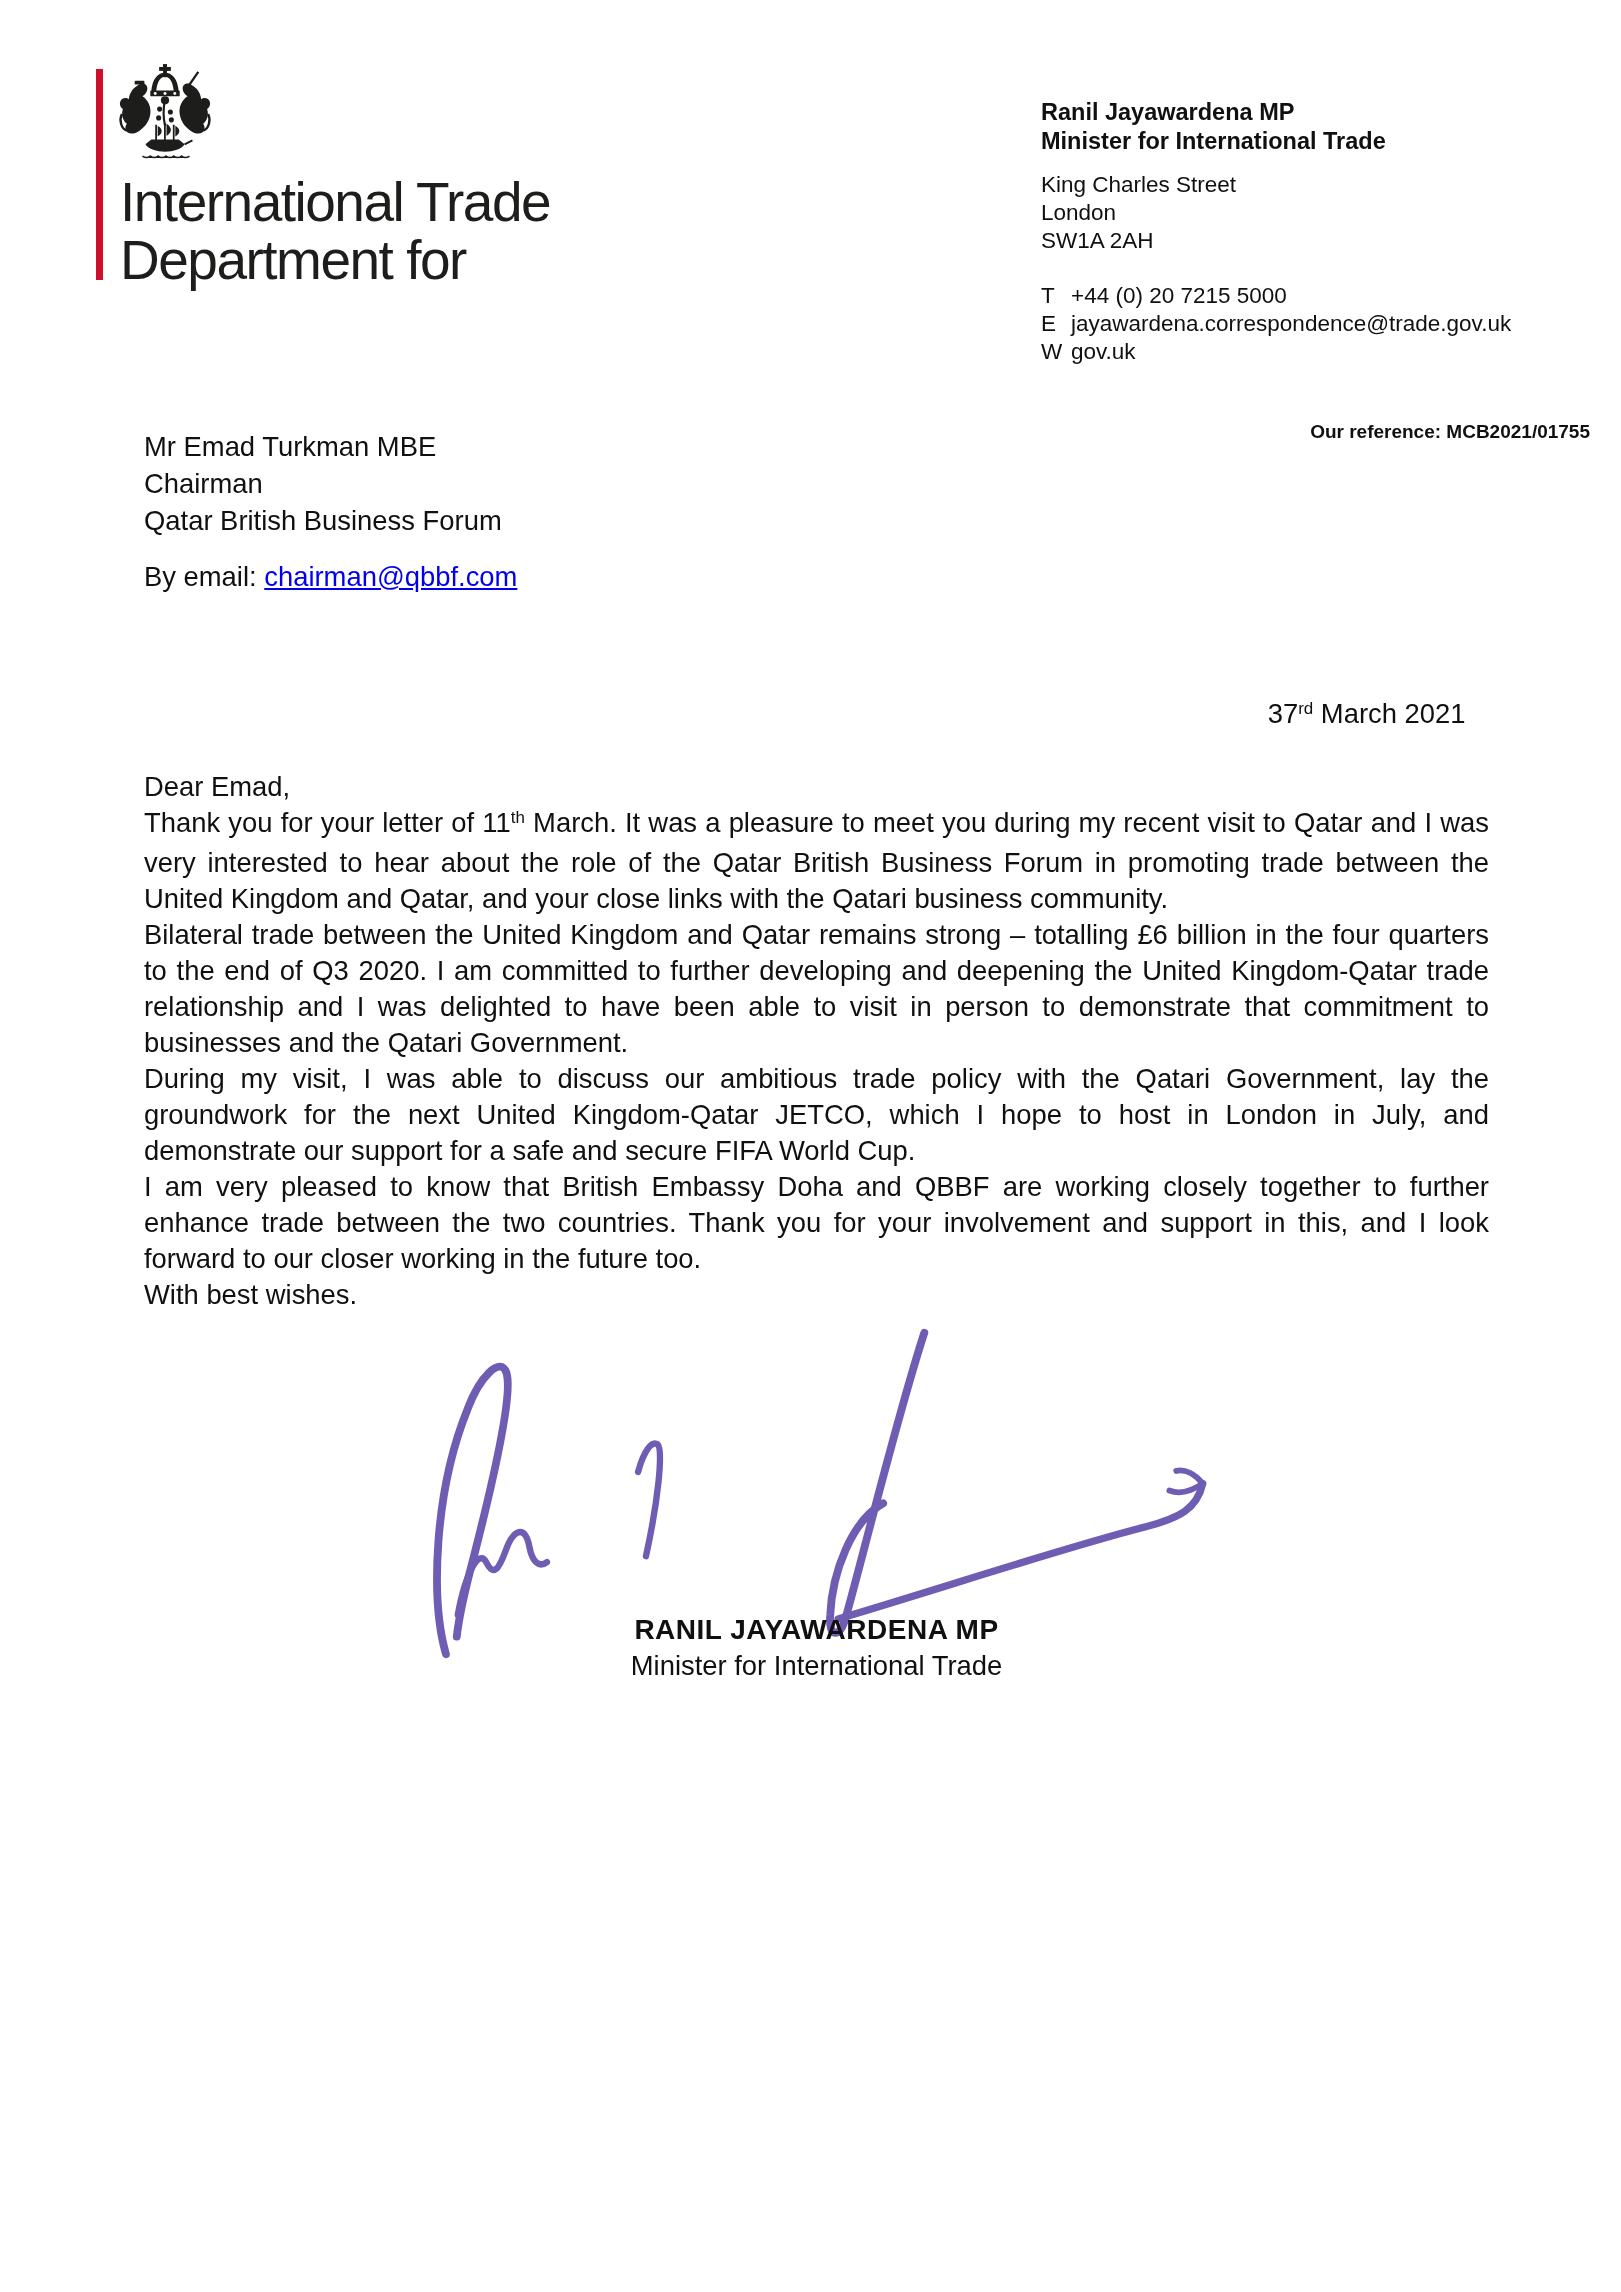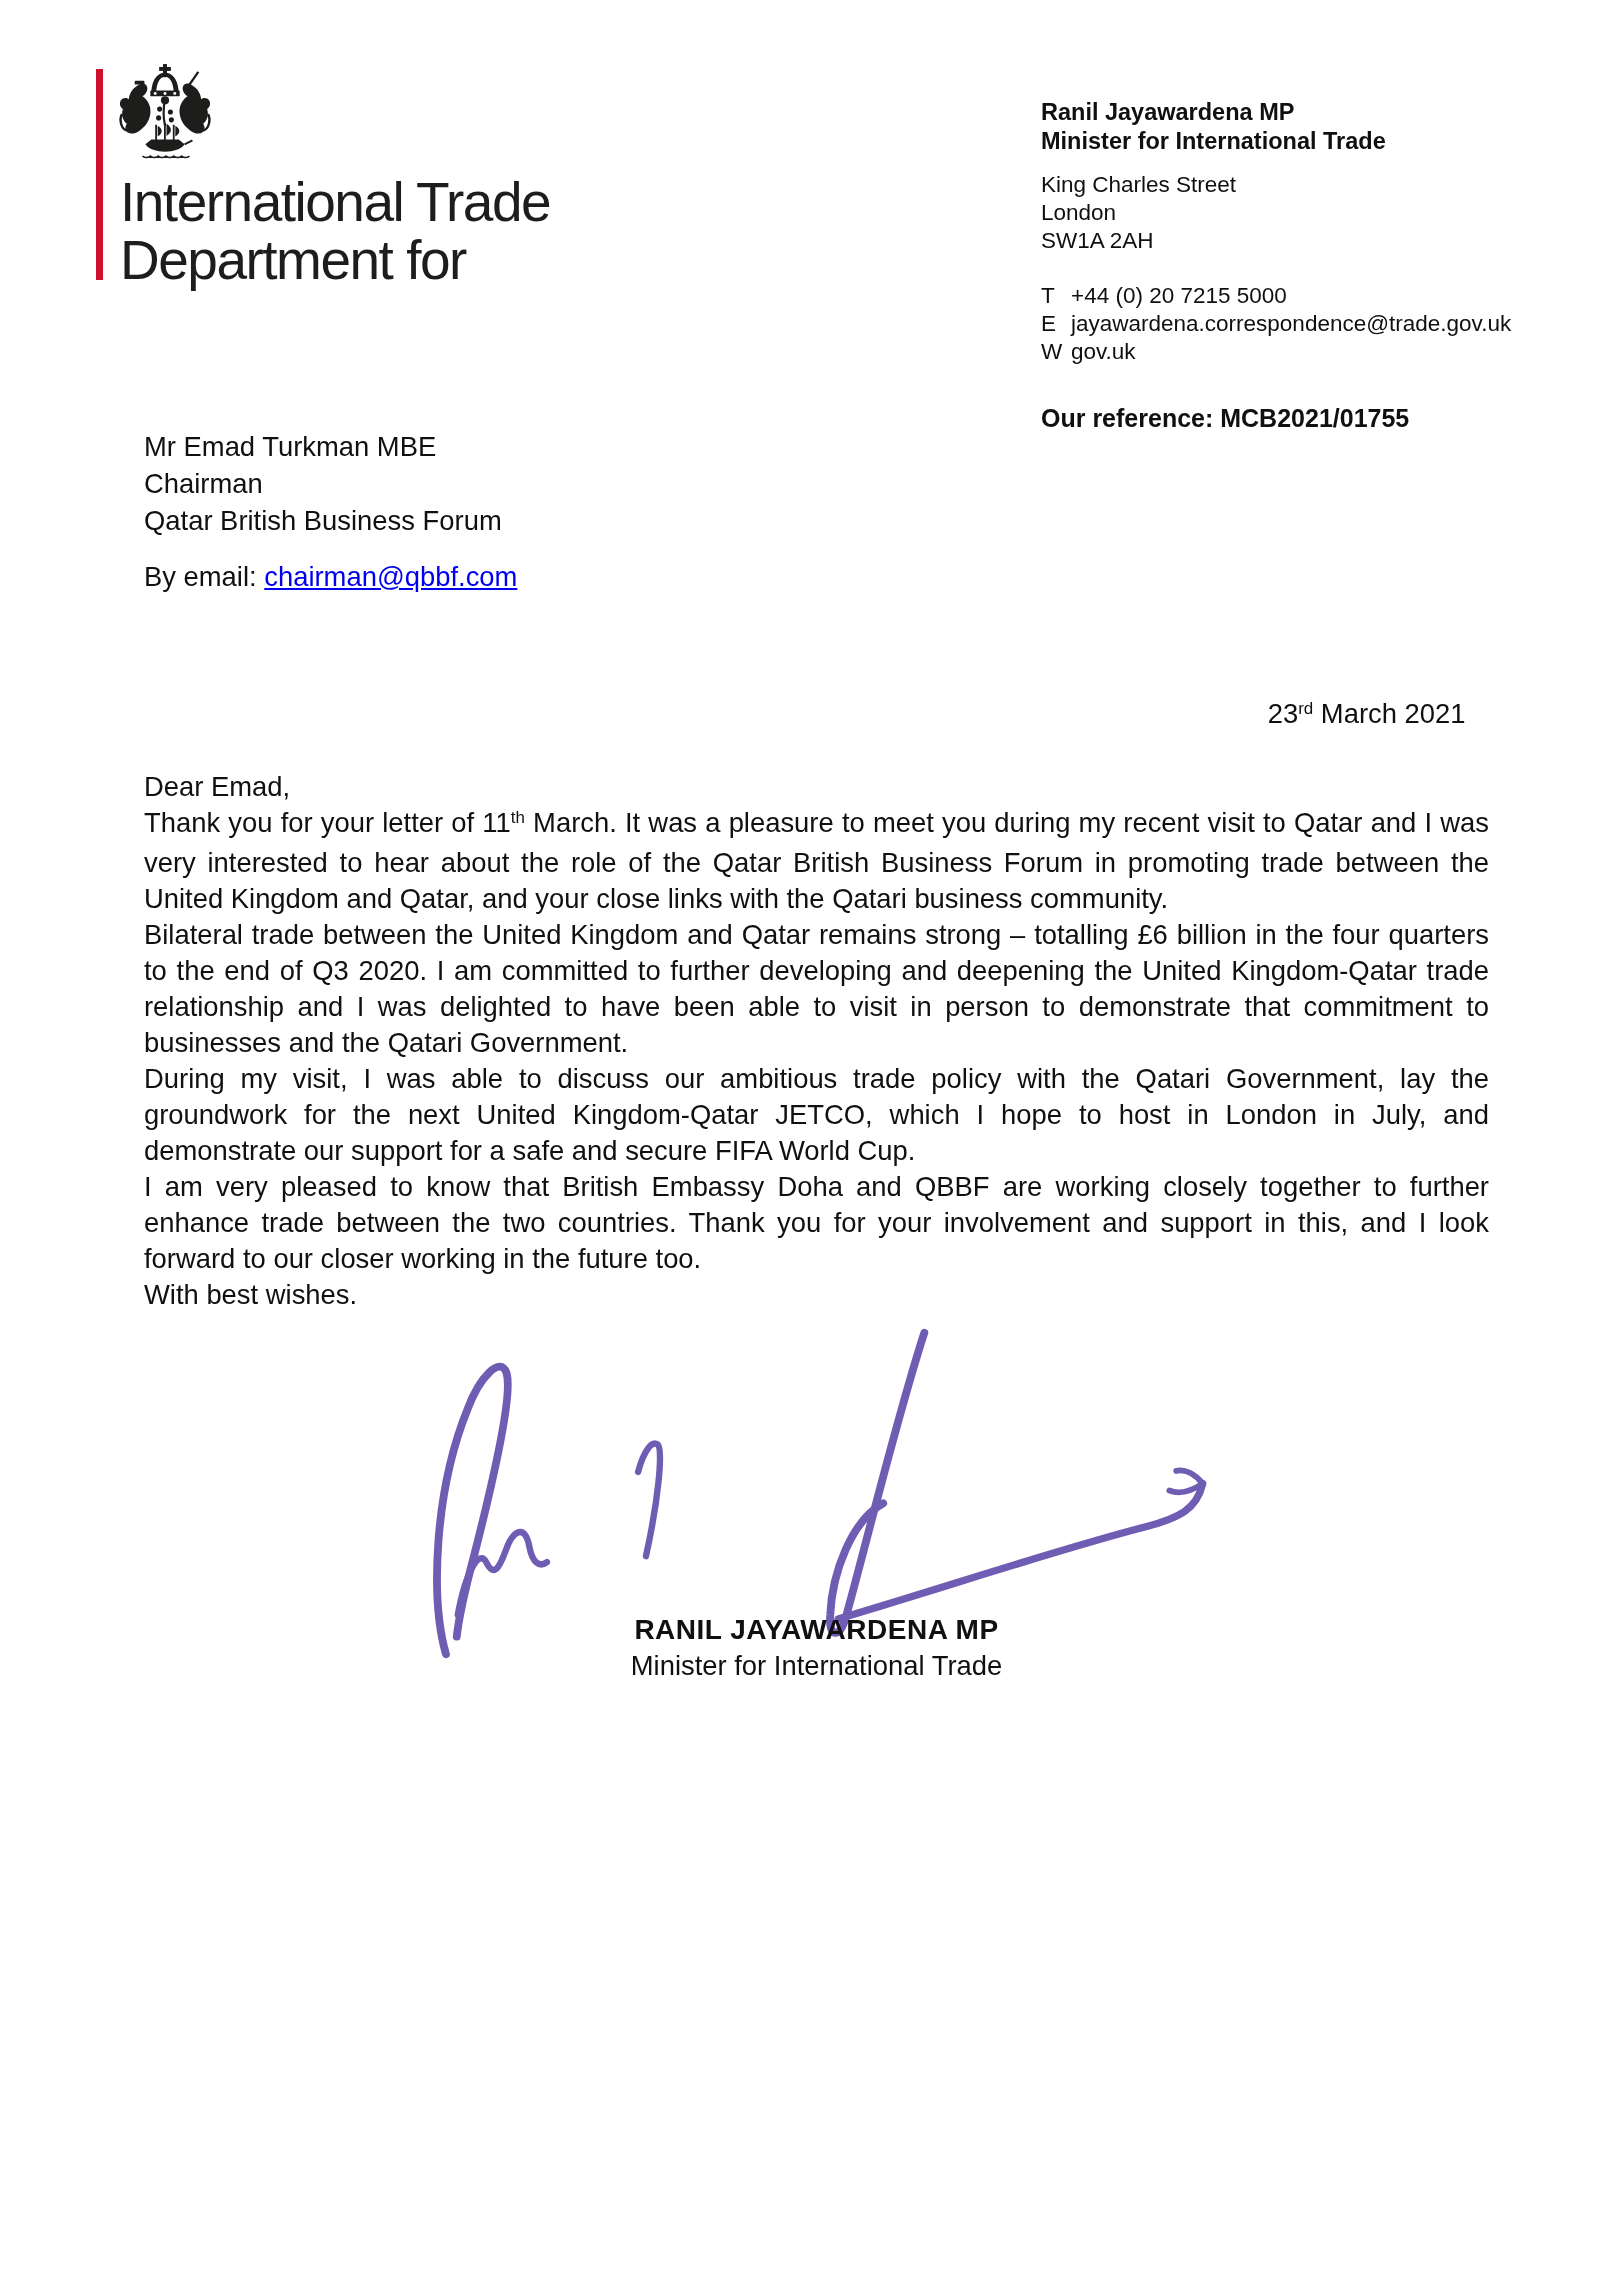--- a/index.html
+++ b/index.html
@@ -27,21 +27,21 @@
     position:absolute;left:120px;top:173px;
     font-size:55px;line-height:58px;letter-spacing:-1.5px;color:#1d1d1b;
   }
   
   .sender{position:absolute;left:1041px;top:98px;width:549px;font-size:22.5px;line-height:28px;}
   .sender .name-lines{font-size:23.5px;line-height:29px;}
   .sender .addr{margin-top:14.7px;}
   .sender .contacts{margin-top:27.4px;}
   .contact-row{display:flex;}
   .contact-label{width:30px;flex:0 0 30px;}
-  .sender .reference{margin-top:38px;font-size:25px;}
+  .sender .reference{margin-top:52px;font-size:19px;text-align:right;}
   
   .recipient{position:absolute;left:144px;top:428px;font-size:27.4px;line-height:37px;}
   .by-email{margin-top:19px;}
   a.email-link{color:var(--link-blue);text-decoration:underline;cursor:pointer;}
   
   .date-line{position:absolute;left:144px;top:696px;width:1345px;text-align:right;padding-right:23.5px;font-size:27.4px;line-height:36px;}
   sup{font-size:62%;vertical-align:baseline;position:relative;top:-0.55em;}
   
   .body-col{position:absolute;left:144px;top:769px;width:1345px;font-size:27.4px;line-height:36px;}
   .body-col p{margin:0 0 0 0;}
@@ -133,21 +133,21 @@
     <div class="reference bold">Our reference: MCB2021/01755</div>
   </div>
 
   <div class="recipient">
     <div>Mr Emad Turkman MBE</div>
     <div>Chairman</div>
     <div>Qatar British Business Forum</div>
     <div class="by-email"><span>By email: </span><a class="email-link">chairman@qbbf.com</a></div>
   </div>
 
-  <div class="date-line"><span>23</span><sup>rd</sup><span> March 2021</span></div>
+  <div class="date-line"><span>37</span><sup>rd</sup><span> March 2021</span></div>
 
   <div class="body-col">
     <p class="salutation">Dear Emad,</p>
     <p class="para justify"><span>Thank you for your letter of 11</span><sup>th</sup><span> March. It was a pleasure to meet you during my recent visit to Qatar and I was very interested to hear about the role of the Qatar British Business Forum in promoting trade between the United Kingdom and Qatar, and your close links with the Qatari business community.</span></p>
     <p class="para justify">Bilateral trade between the United Kingdom and Qatar remains strong – totalling £6 billion in the four quarters to the end of Q3 2020. I am committed to further developing and deepening the United Kingdom-Qatar trade relationship and I was delighted to have been able to visit in person to demonstrate that commitment to businesses and the Qatari Government.</p>
     <p class="para justify">During my visit, I was able to discuss our ambitious trade policy with the Qatari Government, lay the groundwork for the next United Kingdom-Qatar JETCO, which I hope to host in London in July, and demonstrate our support for a safe and secure FIFA World Cup.</p>
     <p class="para justify">I am very pleased to know that British Embassy Doha and QBBF are working closely together to further enhance trade between the two countries. Thank you for your involvement and support in this, and I look forward to our closer working in the future too.</p>
     <p class="para">With best wishes.</p>
 
     <div class="signature-wrap">

